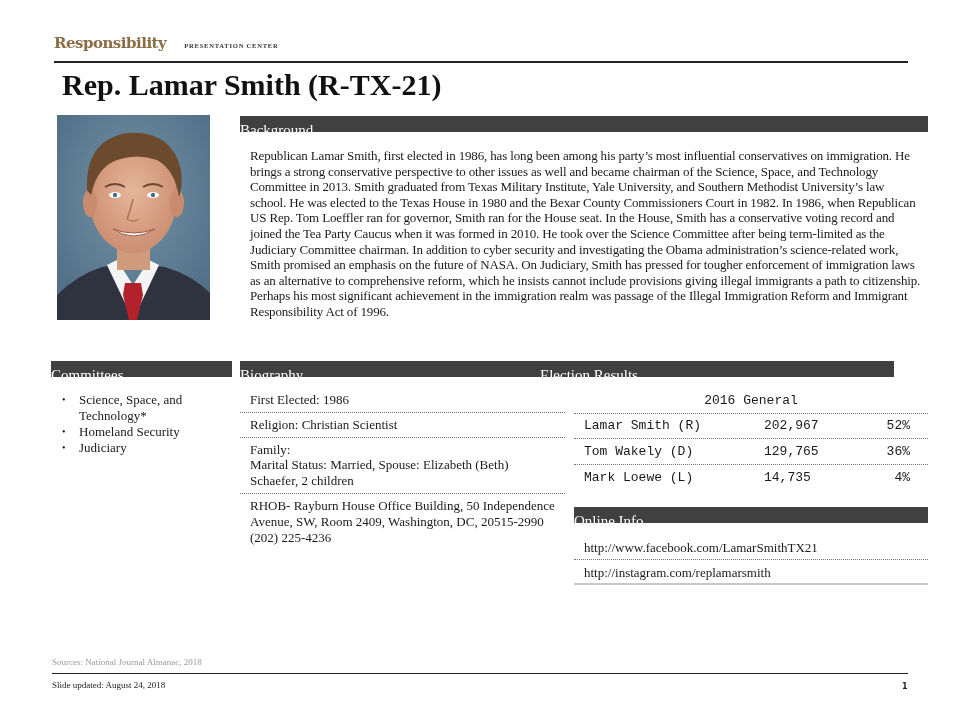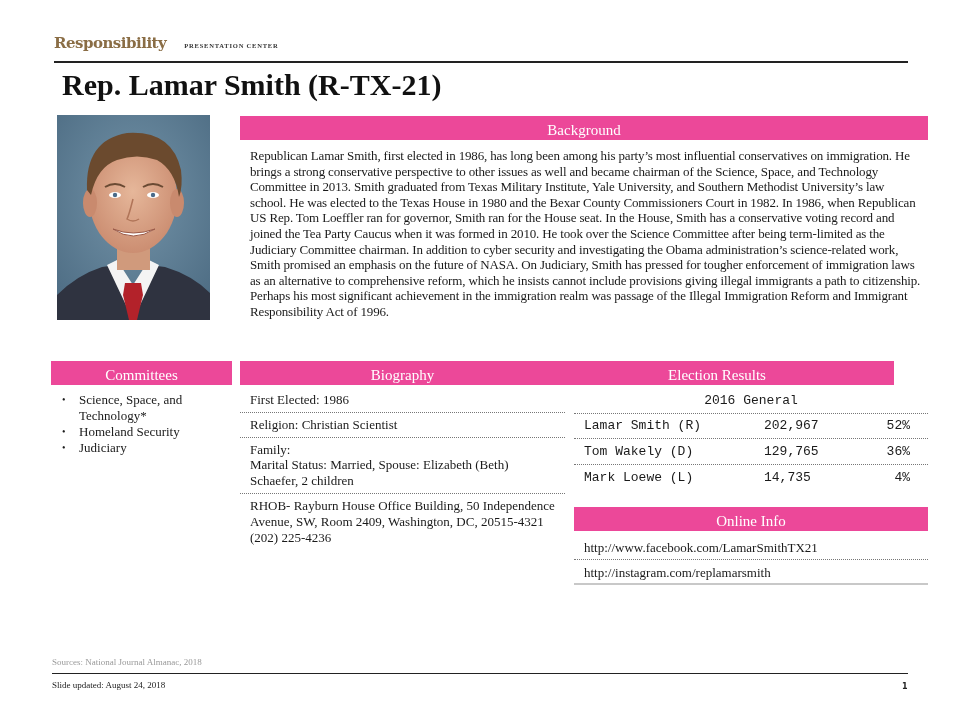--- a/index.html
+++ b/index.html
@@ -9,21 +9,21 @@
 
     .logo { left: 54px; top: 34px; display: flex; align-items: baseline; }
     .logo-brand { font-family: "DejaVu Serif", serif; font-weight: bold; font-size: 15px; color: #8a6d45; letter-spacing: -0.5px; }
     .logo-sub { font-family: Liberation Serif, serif; font-size: 6.5px; font-weight: bold; color: #333; letter-spacing: 0.8px; margin-left: 18px; }
 
     .rule { background: #222; height: 1.5px; }
     .title { left: 62px; top: 68px; font-family: "Liberation Serif", serif; font-weight: bold; font-size: 30px; color: #111; }
 
     .photo { left: 57px; top: 115px; width: 153px; height: 205px; overflow: hidden; background: #5f7f96; }
 
-    .hdr { background: #ec4899; color: #fff; font-family: "Liberation Serif", serif; font-size: 15px; text-align: center; height: 24px; line-height: 28px; }
+    .hdr { background: #404040; color: #fff; font-family: "Liberation Serif", serif; font-size: 15px; text-align: left; height: 16px; line-height: 28px; }
 
     .bg-text { left: 250px; top: 148px; width: 672px; font-family: "Liberation Serif", serif; font-size: 13px; line-height: 15.6px; color: #1a1a1a; letter-spacing: -0.15px; }
 
     .comm-list { left: 62px; top: 392px; width: 170px; font-family: "Liberation Serif", serif; font-size: 13px; line-height: 16px; list-style: none; }
     .comm-list li { position: relative; padding-left: 17px; }
     .comm-list li::before { content: "•"; position: absolute; left: 0; top: 0; font-size: 10px; }
 
     .bio { left: 240px; top: 388px; width: 325px; font-family: "Liberation Serif", serif; font-size: 13px; line-height: 15.8px; }
     .bio-row { padding: 4px 10px 4px 10px; border-bottom: 1px dotted #777; }
     .bio-row:last-child { border-bottom: none; }
@@ -102,21 +102,21 @@
     <div>First Elected: 1986</div>
   </div>
   <div class="bio-row">
     <div>Religion: Christian Scientist</div>
   </div>
   <div class="bio-row">
     <div>Family:</div>
     <div>Marital Status: Married, Spouse: Elizabeth (Beth) Schaefer, 2 children</div>
   </div>
   <div class="bio-row">
-    <div>RHOB-  Rayburn House Office Building, 50 Independence Avenue, SW, Room 2409, Washington, DC, 20515-4321</div>
+    <div>RHOB-  Rayburn House Office Building, 50 Independence Avenue, SW, Room 2409, Washington, DC, 20515-2990</div>
     <div>(202) 225-4236</div>
   </div>
 </div>
 
 <div class="abs hdr" style="left:540px; top:361px; width:354px;">Election Results</div>
 <div class="abs elec">
   <div class="elec-row elec-caption">2016 General</div>
   <div class="elec-row">
     <span class="c-name">Lamar Smith  (R)</span>
     <span class="c-votes">202,967</span>

